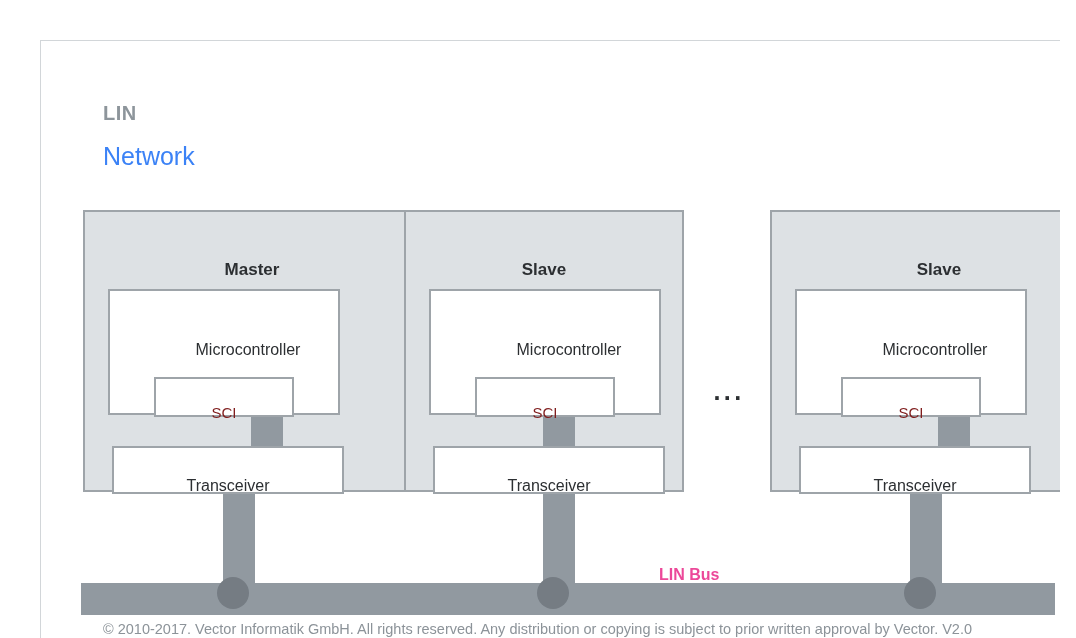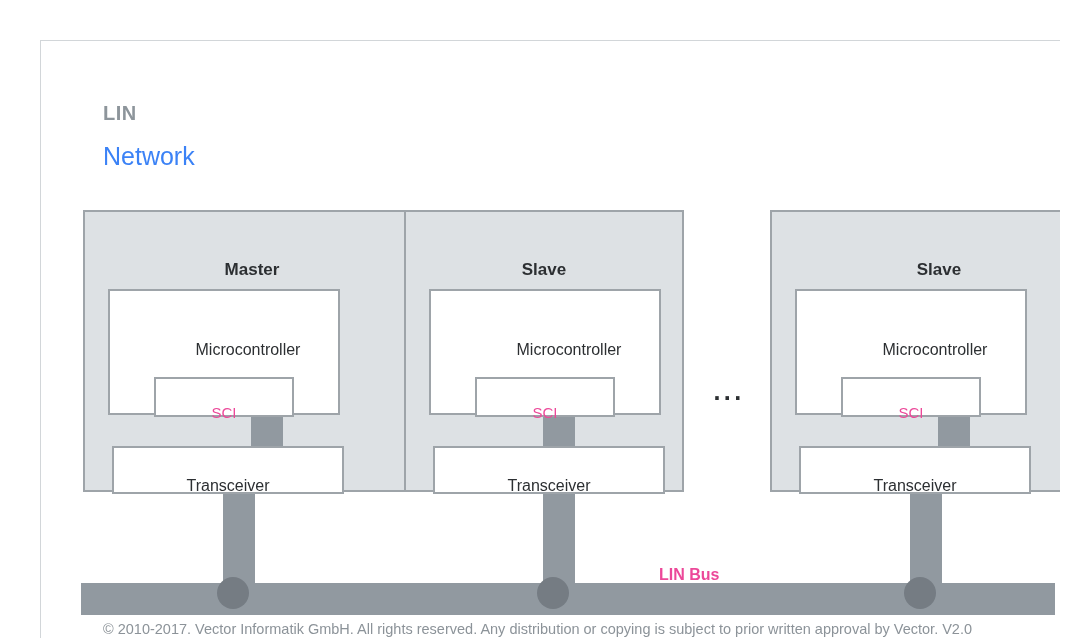--- a/index.html
+++ b/index.html
@@ -83,21 +83,21 @@
     position: absolute;
     left: calc(50% - 70px);
     top: 86px;
     width: 140px; height: 40px;
     background: #ffffff;
     border: 2px solid #9ea4a9;
     z-index: 2;
     text-align: center;
     line-height: 36px;
     font-size: 15px;
-    color: #ec4899;
+    color: #7f1d1d;
   }
 
   .connector-sci {
     position: absolute;
     left: calc(50% - 1px);
     top: 203px;
     width: 2px; height: 31px;
     background: #9199a0;
   }
 

